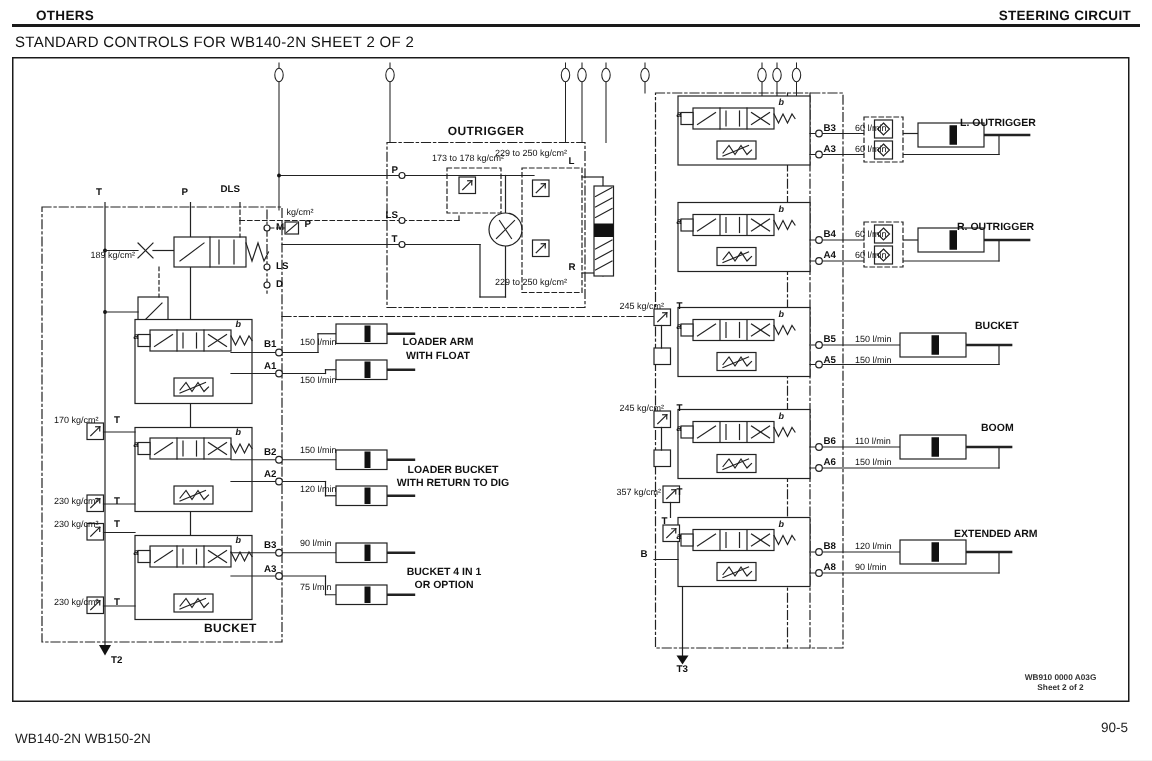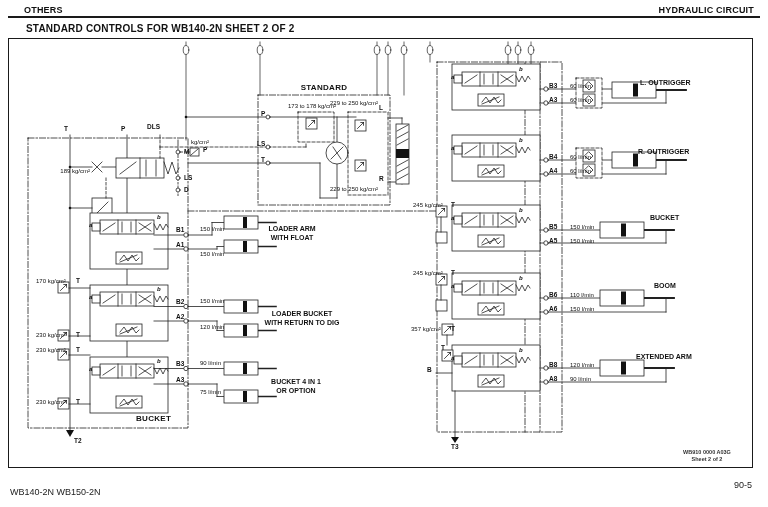--- a/index.html
+++ b/index.html
@@ -1,41 +1,41 @@
 <!DOCTYPE html>
 <html><head>
 <meta charset="utf-8">
 <style>
   html,body{margin:0;padding:0;background:#e8e8e8;}
   .page{position:relative;width:768px;height:507px;background:#ffffff;overflow:hidden;
         font-family:"Liberation Sans",sans-serif;color:#111;}
   .hdr{position:absolute;top:5px;font-size:9px;font-weight:bold;letter-spacing:.2px;}
   .hdr-rule{position:absolute;left:8px;right:8px;top:16px;height:2px;background:#1a1a1a;}
-  .title{position:absolute;left:10px;top:23px;font-size:10px;font-weight:bold;letter-spacing:.2px;margin-left:16px;}
+  .title{position:absolute;left:10px;top:23px;font-size:10px;font-weight:normal;letter-spacing:.2px;}
   .frame{position:absolute;left:8px;top:38px;width:743px;height:428px;border:1.2px solid #1a1a1a;background:#fff;}
   .ftr{position:absolute;font-size:9px;color:#222;}
   svg.canvas{position:absolute;left:0;top:0;width:768px;height:507px;}
   .lb{position:absolute;white-space:nowrap;line-height:1;color:#111;z-index:5;}
   .t6{font-size:6px;}
   .t6b{font-size:6.5px;font-weight:bold;}
   .t7b{font-size:7px;font-weight:bold;}
   .t8b{font-size:8px;font-weight:bold;letter-spacing:.3px;}
   .ab{font-size:6px;font-weight:bold;font-style:italic;}
   .nm{text-align:center;}
   .nm span{display:block;font-size:7px;font-weight:bold;line-height:8.5px;}
   .note{position:absolute;left:664px;top:449px;width:86px;text-align:center;z-index:5;}
   .note span{display:block;font-size:5.5px;font-weight:bold;line-height:6.5px;color:#333;}
 </style>
 </head>
 <body>
 
 <div class="page">
 
   <span class="hdr" style="left:24px;">OTHERS</span>
-  <span class="hdr" style="right:14px;">HYDRAULIC CIRCUIT</span>
+  <span class="hdr" style="right:14px;">STEERING CIRCUIT</span>
   <div class="hdr-rule"></div>
   <span class="title">STANDARD CONTROLS FOR WB140-2N SHEET 2 OF 2</span>
 
   <div class="frame"></div>
 
   <svg class="canvas" viewBox="0 0 768 507" stroke="#222" fill="none" stroke-width="0.8" stroke-linecap="square">
     <defs>
       <g id="spool">
         <rect x="0" y="0" width="54" height="14" fill="#fff"></rect>
         <line x1="18" y1="0" x2="18" y2="14"></line>
@@ -315,21 +315,21 @@
   <span class="lb t6b" style="left:64px;top:126px;">T</span>
   <span class="lb t6b" style="left:121px;top:126px;">P</span>
   <span class="lb t6b" style="left:147px;top:124px;">DLS</span>
   <span class="lb t6" style="left:191px;top:139px;">kg/cm²</span>
   <span class="lb t6b" style="left:203px;top:147px;">P</span>
   <span class="lb t6b" style="left:184px;top:149px;">M</span>
   <span class="lb t6b" style="left:184px;top:175px;">LS</span>
   <span class="lb t6b" style="left:184px;top:187px;">D</span>
   <span class="lb t6" style="left:48px;top:168px;width:42px;text-align:right;">189 kg/cm²</span>
 
-  <span class="lb t8b nm" style="left:282px;top:84px;width:84px;">STANDARD</span>
+  <span class="lb t8b nm" style="left:282px;top:84px;width:84px;">OUTRIGGER</span>
   <span class="lb t6" style="left:288px;top:103px;">173 to 178 kg/cm²</span>
   <span class="lb t6" style="left:330px;top:100px;">229 to 250 kg/cm²</span>
   <span class="lb t6" style="left:330px;top:186px;">229 to 250 kg/cm²</span>
   <span class="lb t6b" style="left:261px;top:111px;">P</span>
   <span class="lb t6b" style="left:257px;top:141px;">LS</span>
   <span class="lb t6b" style="left:261px;top:157px;">T</span>
   <span class="lb t6b" style="left:379px;top:105px;">L</span>
   <span class="lb t6b" style="left:379px;top:176px;">R</span>
 
   <span class="lb t6b" style="left:176px;top:227px;">B1</span>

